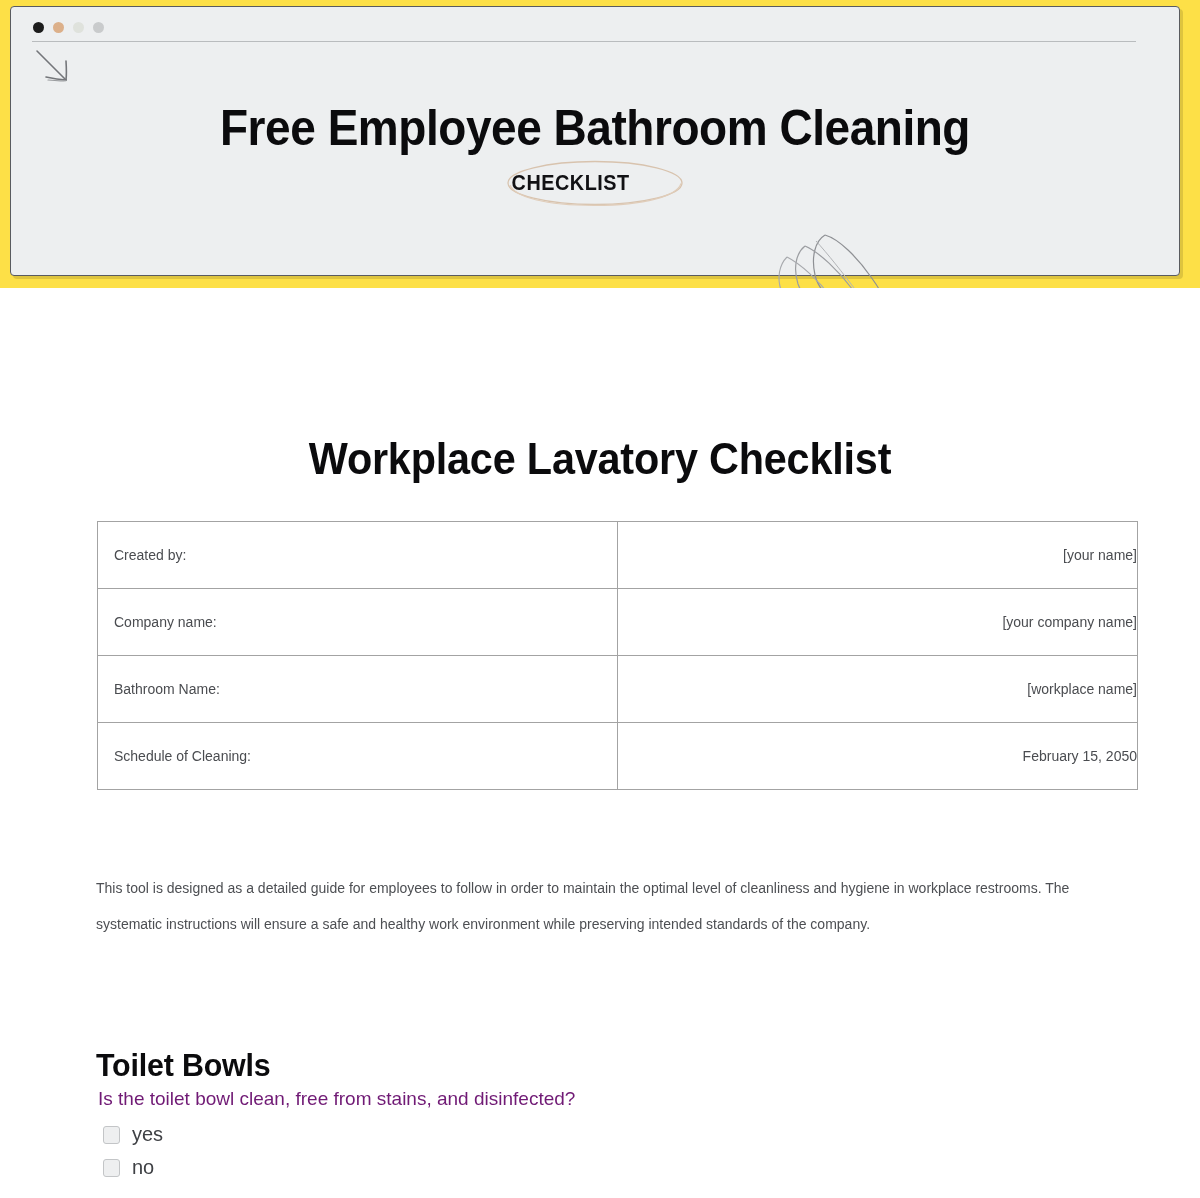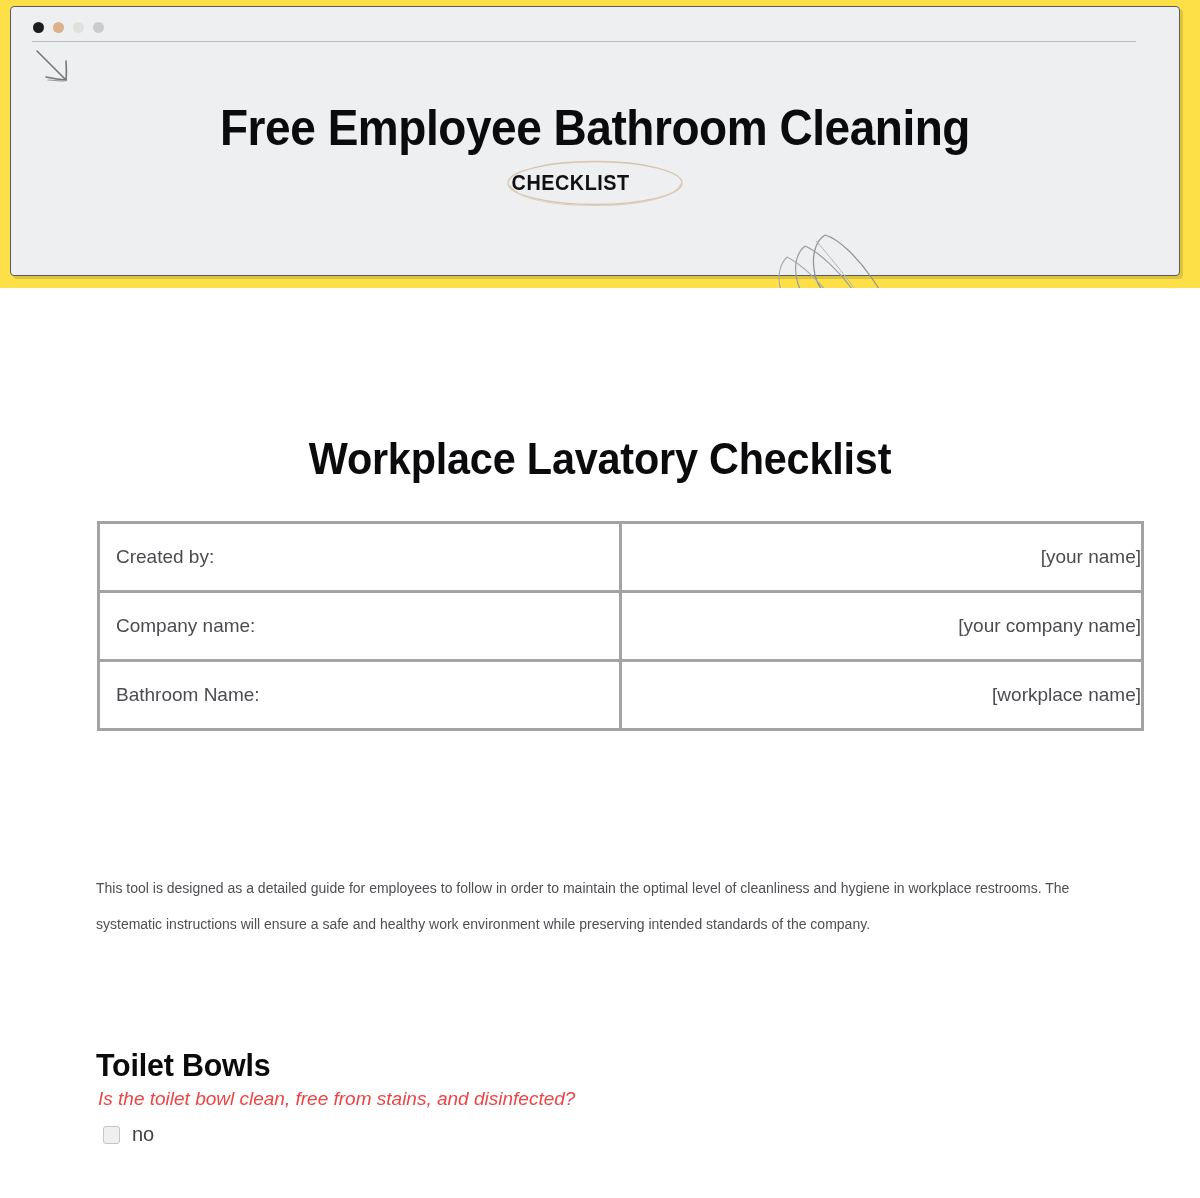--- a/index.html
+++ b/index.html
@@ -147,23 +147,23 @@
   #info-table {
     position: absolute;
     left: 97px;
     top: 233px;
     width: 1006px;
     border-collapse: collapse;
     table-layout: fixed;
   }
   #info-table td {
     height: 66px;
-    border: 3px solid #a3a3a3;
+    border: 1px solid #a3a3a3;
     padding: 0 0 0 16px;
-    font-size: 19px;
+    font-size: 14px;
     color: #4a4c50;
     font-family: "Liberation Sans", sans-serif;
     vertical-align: middle;
     background: #ffffff;
   }
   #info-table td.label-cell { width: 503px; }
   #info-table td.value-cell { width: 503px; text-align: right; }
 
   
   #intro-paragraph {
@@ -190,23 +190,22 @@
     transform-origin: left center;
   }
   #question-block {
     position: absolute;
     left: 98px;
     top: 800px;
     width: 1000px;
   }
   .question-text {
     font-size: 19px;
-    color: #ef4444;
+    color: #701a75;
     margin-bottom: 8px;
-    font-style: italic;
   }
   .option-row {
     display: flex;
     align-items: center;
     height: 33px;
   }
   .checkbox {
     width: 15px;
     height: 16px;
     border: 1px solid #c3c5c7;
@@ -280,28 +279,36 @@
         <td class="value-cell">[your name]</td>
       </tr>
       <tr>
         <td class="label-cell">Company name:</td>
         <td class="value-cell">[your company name]</td>
       </tr>
       <tr>
         <td class="label-cell">Bathroom Name:</td>
         <td class="value-cell">[workplace name]</td>
       </tr>
+      <tr>
+        <td class="label-cell">Schedule of Cleaning:</td>
+        <td class="value-cell">February 15, 2050</td>
+      </tr>
     </tbody>
   </table>
 
   <p id="intro-paragraph">This tool is designed as a detailed guide for employees to follow in order to maintain the optimal level of cleanliness and hygiene in workplace restrooms. The systematic instructions will ensure a safe and healthy work environment while preserving intended standards of the company.</p>
 
   <h2 id="section-heading">Toilet Bowls</h2>
 
   <div id="question-block">
     <div class="question-text">Is the toilet bowl clean, free from stains, and disinfected?</div>
+    <div class="option-row">
+      <span class="checkbox"></span>
+      <span class="option-label">yes</span>
+    </div>
     <div class="option-row">
       <span class="checkbox"></span>
       <span class="option-label">no</span>
     </div>
   </div>
 
 </div>
 
 </body></html>

